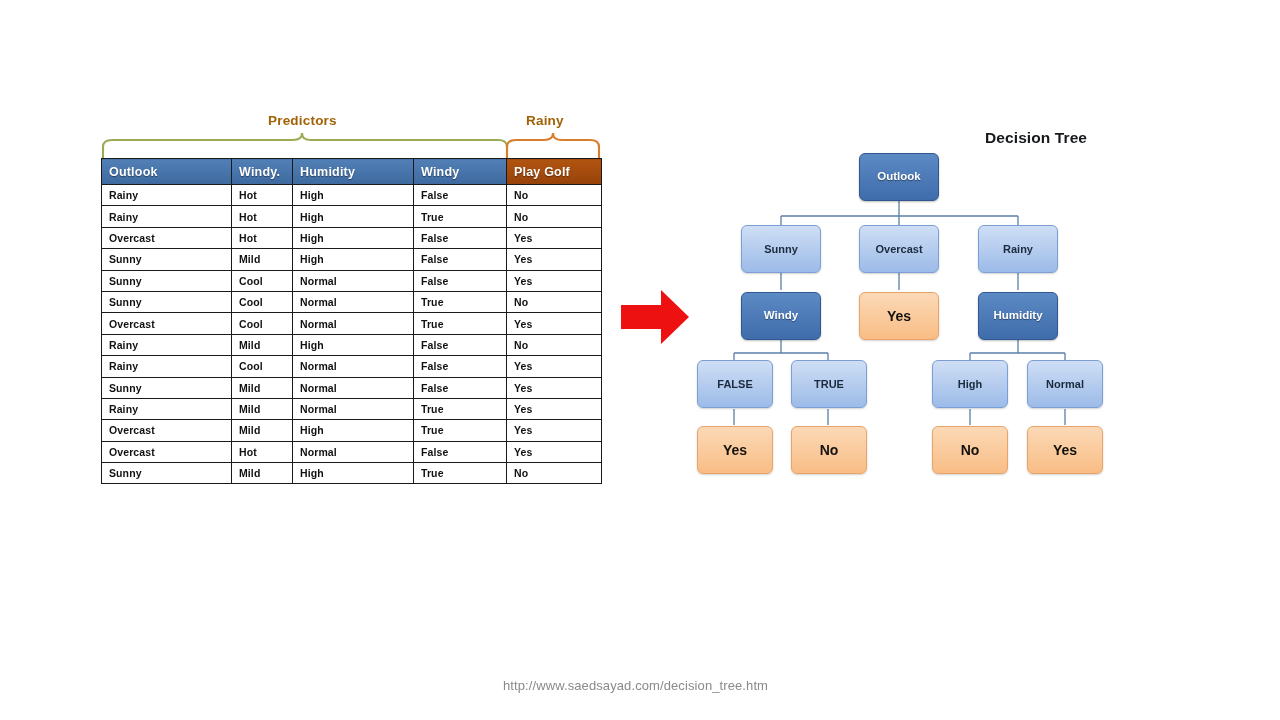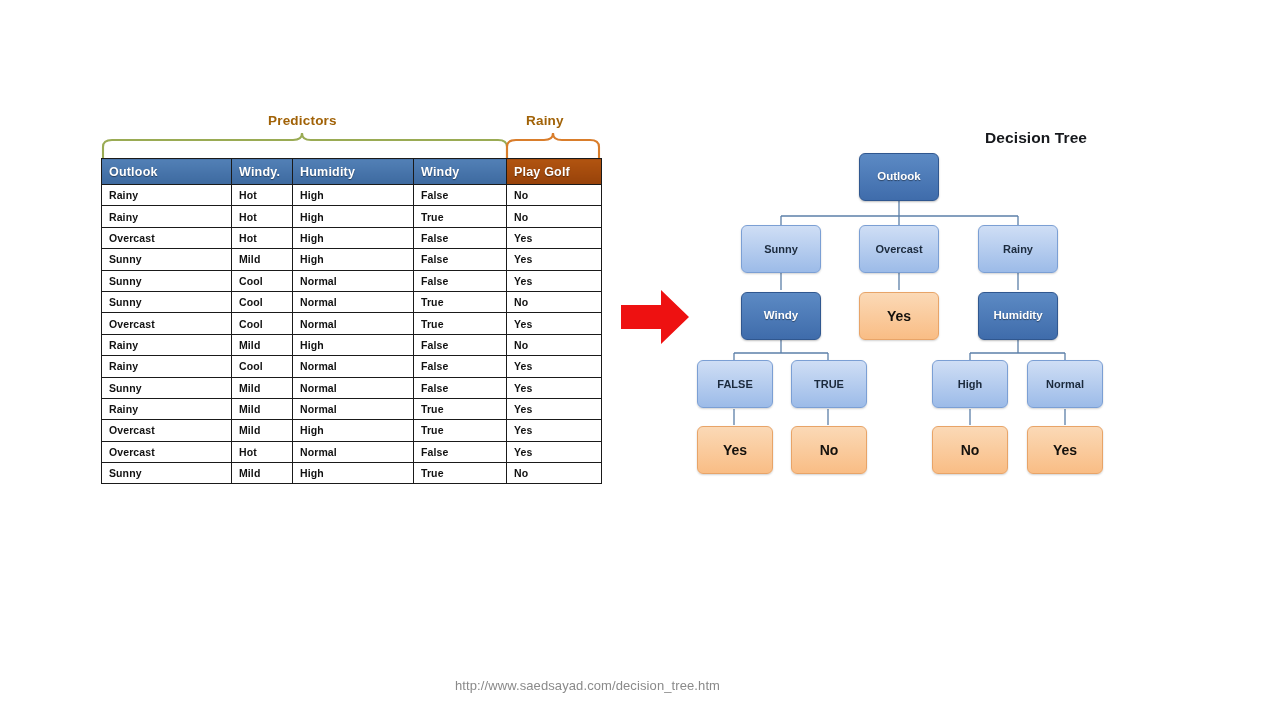--- a/index.html
+++ b/index.html
@@ -81,21 +81,21 @@
   .node-leaf{
     background:linear-gradient(#fbd9b6,#f9bd85);
     border:1px solid #e8a468;
     color:#14110d;font-weight:bold;font-size:14px;
     box-shadow:0 1px 2px rgba(0,0,0,.18);
   }
 
   
   #source-url{
     position:absolute;left:0;top:678px;width:1175px;text-align:center;
-    font-size:13px;color:#8a8a8a;letter-spacing:.1px;
+    font-size:13px;color:#8a8a8a;letter-spacing:.1px;padding-left:48px;
   }
 </style>
 </head>
 <body>
 
 <div class="brace-label" id="predictors-label">Predictors</div>
 <div class="brace-label" id="target-label">Rainy</div>
 
 <svg class="brace-svg" id="predictors-brace" width="408" height="28" viewBox="0 0 408 28">
   <path d="M2,27 L2,16 Q2,9 11,9 L192,9 Q201,9 201,2 Q201,9 210,9 L397,9 Q406,9 406,16 L406,27" fill="none" stroke="#9aab54" stroke-width="2.1" stroke-linecap="round"></path>

